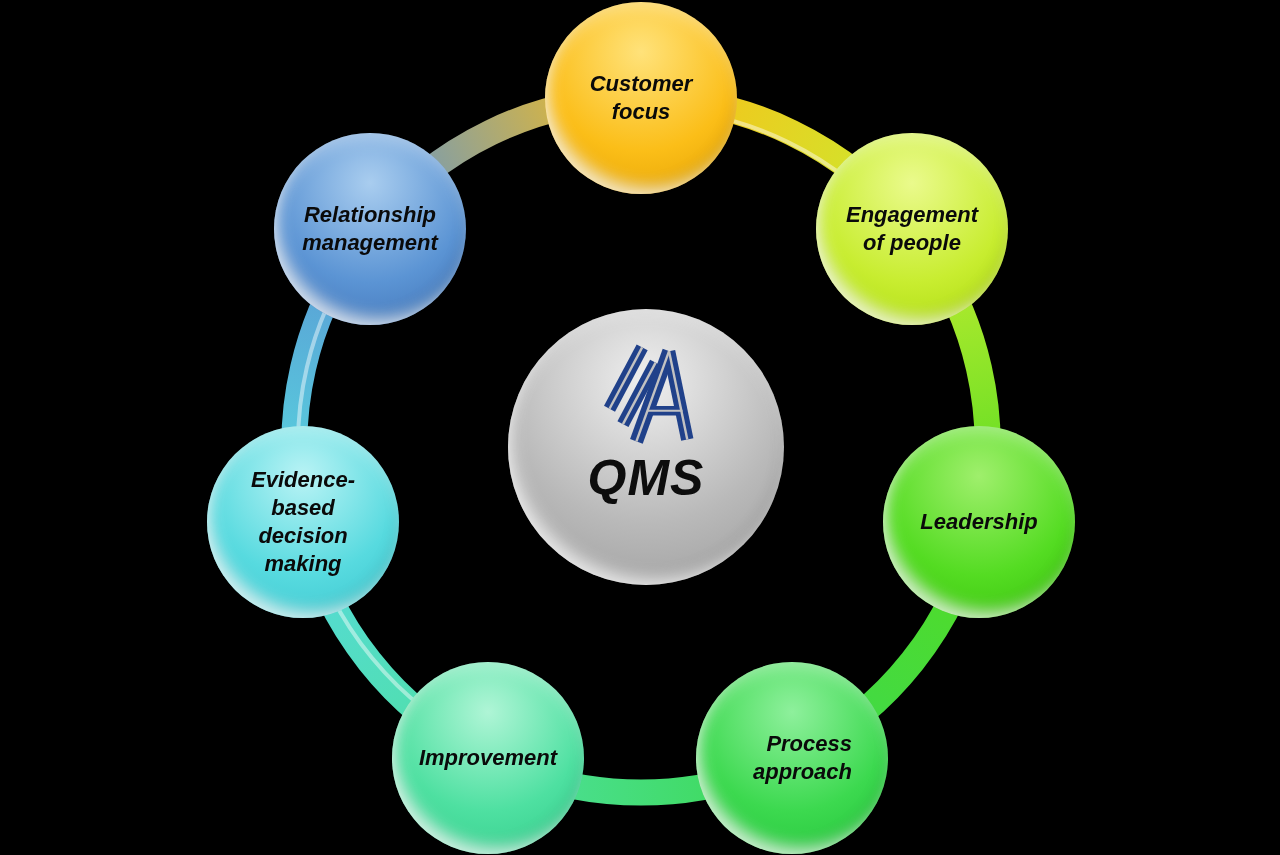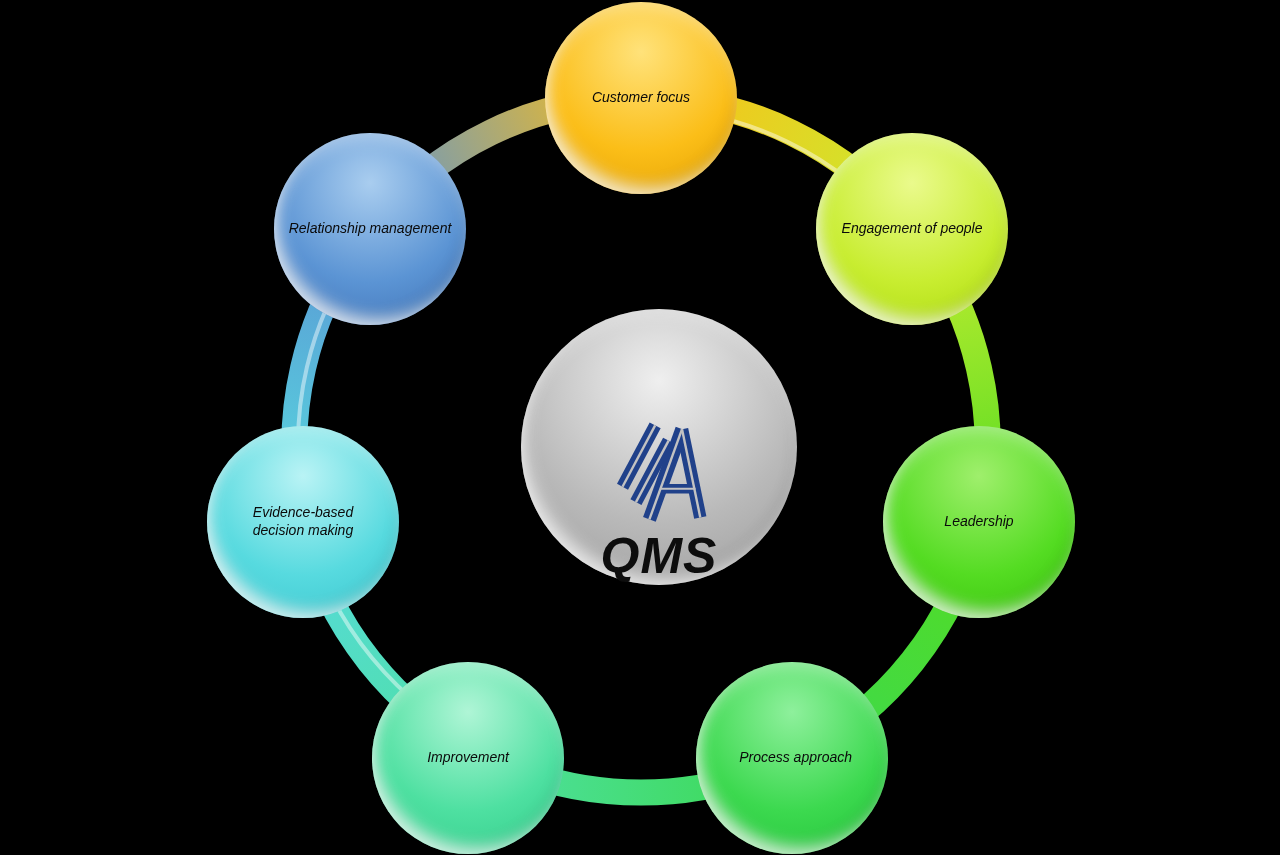--- a/index.html
+++ b/index.html
@@ -19,45 +19,45 @@
     align-items: center;
     justify-content: center;
     text-align: center;
     z-index: 1;
     box-shadow: inset 9px -13px 16px -6px rgba(255,255,255,0.75),
                 inset 0 10px 18px -6px rgba(255,255,255,0.45),
                 inset 0 -8px 16px rgba(0,0,0,0.10);
   }
   .node { width: 192px; height: 192px; }
   .node .label {
-    font-weight: 400;
+    font-weight: 700;
     font-style: italic;
-    font-size: 14px;
+    font-size: 22px;
     line-height: 1.28;
     color: #0a0a0a;
   }
   .n0 { left: 545px; top: 2px; }
   .n1 { left: 816px; top: 133px; }
   .n2 { left: 883px; top: 426px; }
   .n3 { left: 696px; top: 662px; text-align: right; }
-  .n4 { left: 372px; top: 662px; }
+  .n4 { left: 392px; top: 662px; }
   .n5 { left: 207px; top: 426px; }
   .n6 { left: 274px; top: 133px; }
   .n0 .label { width: 120px; }
   .n1 .label { width: 150px; }
   .n2 .label { width: 150px; }
   .n3 .label { width: 120px; }
   .n4 .label { width: 165px; }
   .n5 .label { width: 112px; }
   .n6 .label { width: 172px; }
   .center-ball {
-    left: 521px; top: 309px;
+    left: 508px; top: 309px;
     width: 276px; height: 276px;
     flex-direction: column;
-    justify-content: flex-end;
+    justify-content: flex-start;
     padding-top: 0;
     box-sizing: border-box;
   }
   .center-ball .logo { margin-top: 26px; }
   .center-ball .qms {
     font-weight: 700;
     font-style: italic;
     font-size: 50px;
     letter-spacing: 1px;
     color: #0d0d0d;

